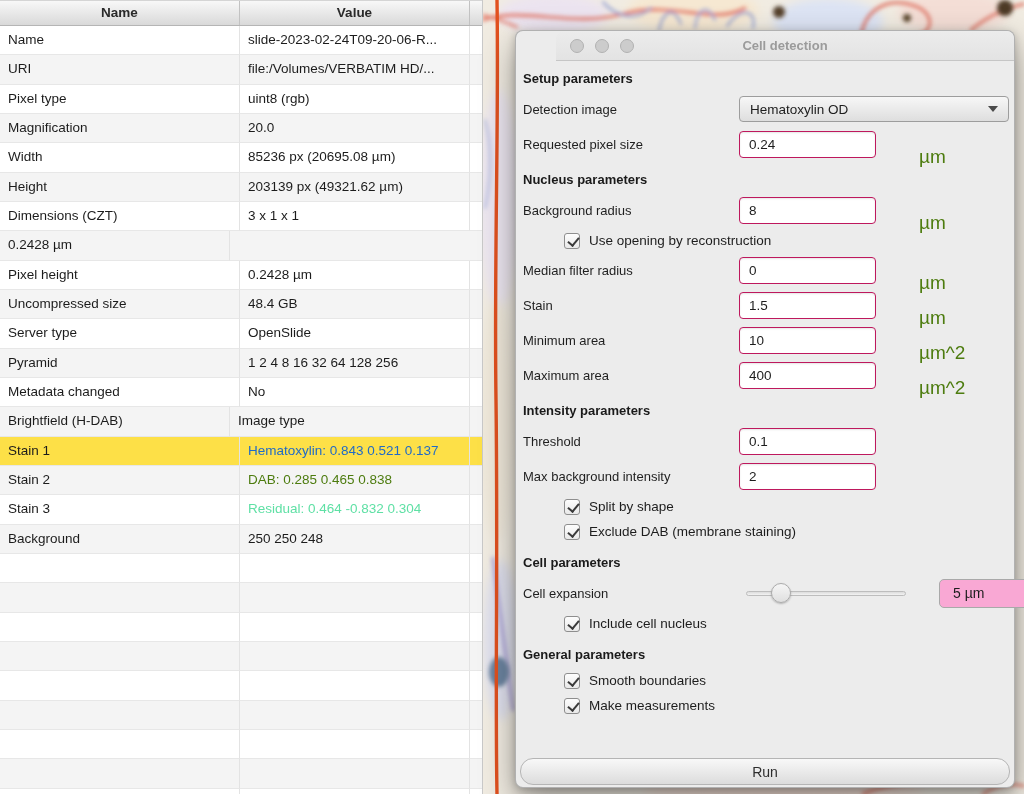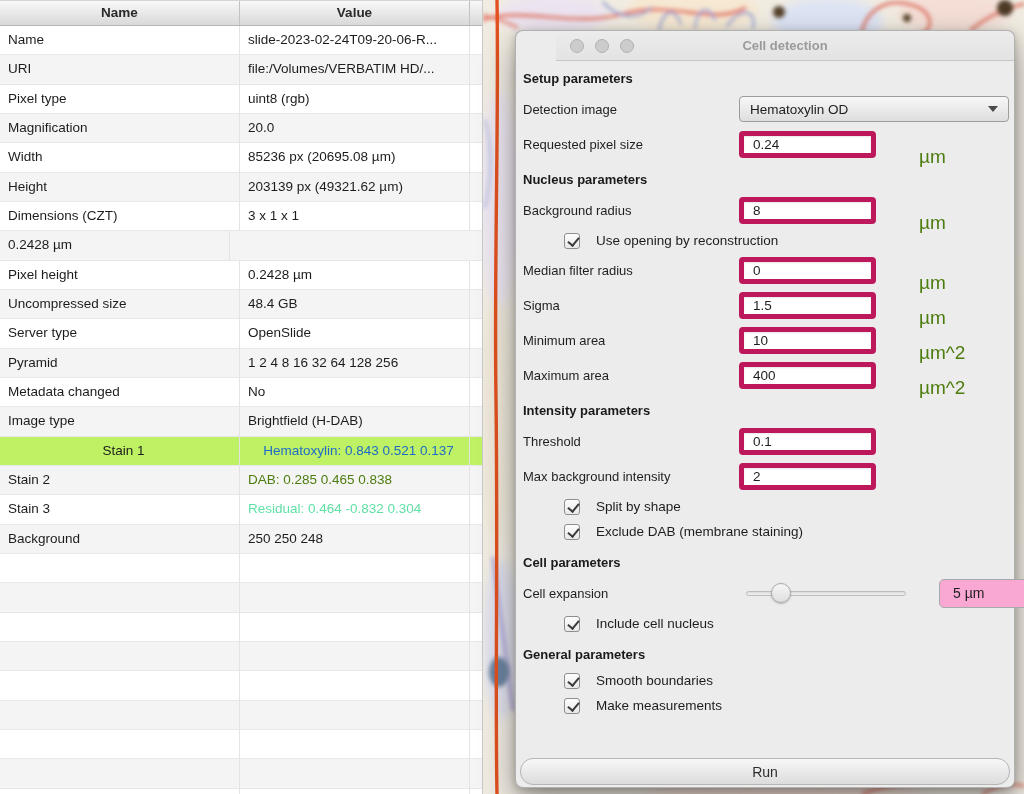--- a/index.html
+++ b/index.html
@@ -17,21 +17,21 @@
   .thead { display:flex; height:26px;
            background:linear-gradient(#f8f8f8,#d9d9d9);
            border-bottom:1px solid #b5b5b5; border-top:1px solid #d5d5d5; }
   .th { font-weight:bold; color:#2a2a2a; text-align:center; line-height:24px; font-size:13.5px; }
   .th-name { width:240px; border-right:1px solid #c2c2c2; }
   .th-value { width:230px; border-right:1px solid #c2c2c2; }
   .th-sliver { flex:1; }
   .tbody { }
   .tr { display:flex; height:29.34px; background:#ffffff; }
   .tr:nth-child(even) { background:#f4f4f4; }
-  .tr.selected { background:#bef264;text-align:center; }
+  .tr.selected { background:#fde047; }
   .td { line-height:28px; white-space:nowrap; overflow:hidden; border-bottom:1px solid #e7e7e7; }
   .td.name  { width:240px; padding-left:8px; border-right:1px solid #e3e3e3; }
   .td.value { width:230px; padding-left:8px; border-right:1px solid #e3e3e3; }
   .td.sliver{ flex:1; }
 
   
   .dialog { position:absolute; left:515px; top:30px; width:500px; height:758px;
             background:#ececec; border-radius:8px; border:1px solid rgba(0,0,0,0.25);
             box-shadow:0 14px 34px rgba(0,0,0,0.38), 0 2px 8px rgba(0,0,0,0.22);
             font-size:13px; color:#1f1f1f; }
@@ -40,31 +40,31 @@
   .traffic { position:absolute; left:14px; top:8px; display:flex; gap:11px; }
   .light { width:14px; height:14px; border-radius:50%;
            background:#cccccc; border:1px solid #b2b2b2; display:inline-block; }
   .title { text-align:center; line-height:29px; font-weight:bold; color:#9b9b9b; font-size:13px; }
 
   .dlg-content { position:relative; padding:10px 5px 0 7px; height:728px; }
   .section-title { font-weight:bold; font-size:13px; color:#1a1a1a; height:16px; margin:0 0 8px; }
   .section-title.spaced { margin-top:14px; }
   .field-row { display:flex; align-items:center; height:28px; margin-bottom:7px;gap:33px; }
   .flabel { width:183px; flex:0 0 183px; color:#1f1f1f; }
-  .tinput { width:137px; height:27px; border:5px solid #be185d; border-radius:4px;
+  .tinput { width:137px; height:27px; border:1px solid #be185d; border-radius:4px;
             background:#ffffff; box-shadow:inset 0 1px 2px rgba(0,0,0,0.10);
             padding:0 9px; font:13.5px "Liberation Sans", sans-serif; color:#1d1d1d; outline:none; }
   .unit { margin-left:10px; font-size:19px; color:#4d7c0f;margin-top:25px; }
   .dropdown { flex:1; height:26px; border:1px solid #9d9d9d; border-radius:4px;
               background:linear-gradient(#f7f7f7,#dedede);
               display:flex; align-items:center; padding:0 10px; cursor:default; }
   .dropdown .dd-text { flex:1; font-size:13.5px; color:#1d1d1d; }
   .dd-arrow { width:0; height:0; border-left:5px solid transparent; border-right:5px solid transparent;
               border-top:6px solid #4a4a4a; }
-  .check-row { display:flex; align-items:center; height:19px; margin:4px 0 6px 1px; gap:16px;padding-left:40px; }
+  .check-row { display:flex; align-items:center; height:19px; margin:4px 0 6px 1px; gap:9px;padding-left:40px; }
   .checkbox { width:16px; height:16px; border:1px solid #8e8e8e; border-radius:3px;
               background:linear-gradient(#fdfdfd,#e9e9e9); position:relative; flex:0 0 16px; }
   .checkbox.checked::before { content:""; position:absolute; left:4.5px; top:1.5px; width:5px; height:9px;
               border-right:2px solid #3a3a3a; border-bottom:2px solid #3a3a3a; transform:rotate(40deg); }
   .check-label { font-size:13.5px; color:#1d1d1d; }
 
   .slider { position:relative; width:160px; height:18px; margin-left:7px; flex:0 0 160px; }
   .slider .track { position:absolute; top:7px; left:0; right:0; height:5px; border-radius:3px;
                    background:linear-gradient(#dcdcdc,#f2f2f2); border:1px solid #bdbdbd; }
   .slider .handle { position:absolute; top:-1px; left:calc(22% - 10px); width:20px; height:20px;
@@ -192,22 +192,22 @@
           <div class="td name">Pyramid</div>
           <div class="td value">1 2 4 8 16 32 64 128 256</div>
           <div class="td sliver"></div>
         </div>
       <div class="tr">
           <div class="td name">Metadata changed</div>
           <div class="td value">No</div>
           <div class="td sliver"></div>
         </div>
       <div class="tr">
+          <div class="td value">Brightfield (H-DAB)</div>
           <div class="td name">Image type</div>
-          <div class="td value">Brightfield (H-DAB)</div>
           <div class="td sliver"></div>
         </div>
       <div class="tr selected">
           <div class="td name">Stain 1</div>
           <div class="td value" style="color: rgb(31, 106, 200);">Hematoxylin: 0.843 0.521 0.137</div>
           <div class="td sliver"></div>
         </div>
       <div class="tr">
           <div class="td name">Stain 2</div>
           <div class="td value" style="color: #4d7c0f;">DAB: 0.285 0.465 0.838</div>
@@ -312,21 +312,21 @@
         <span class="check-label">Use opening by reconstruction</span>
       </div>
 
       <div class="field-row">
         <div class="flabel">Median filter radius</div>
         <input class="tinput" type="text" value="0" style="">
         <span class="unit">µm</span>
       </div>
 
       <div class="field-row">
-        <div class="flabel">Sigma</div>
+        <div class="flabel">Stain</div>
         <input class="tinput" type="text" value="1.5" style="">
         <span class="unit">µm</span>
       </div>
 
       <div class="field-row">
         <div class="flabel">Minimum area</div>
         <input class="tinput" type="text" value="10" style="">
         <span class="unit">µm^2</span>
       </div>
 

